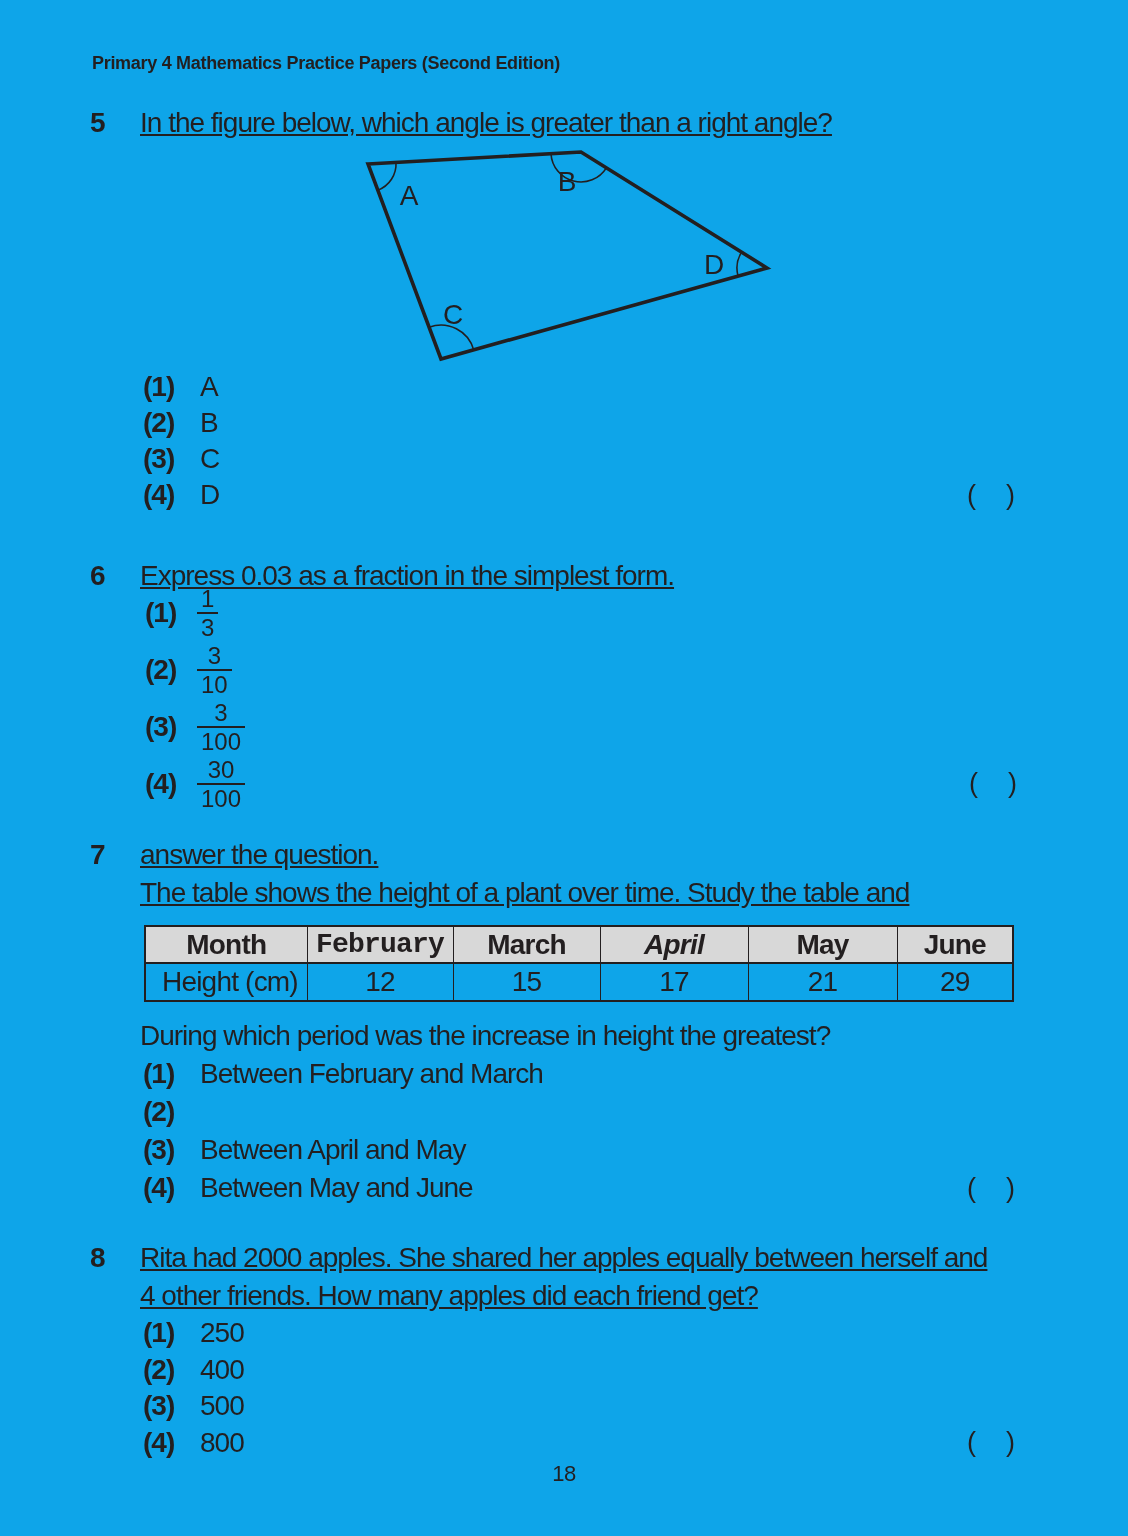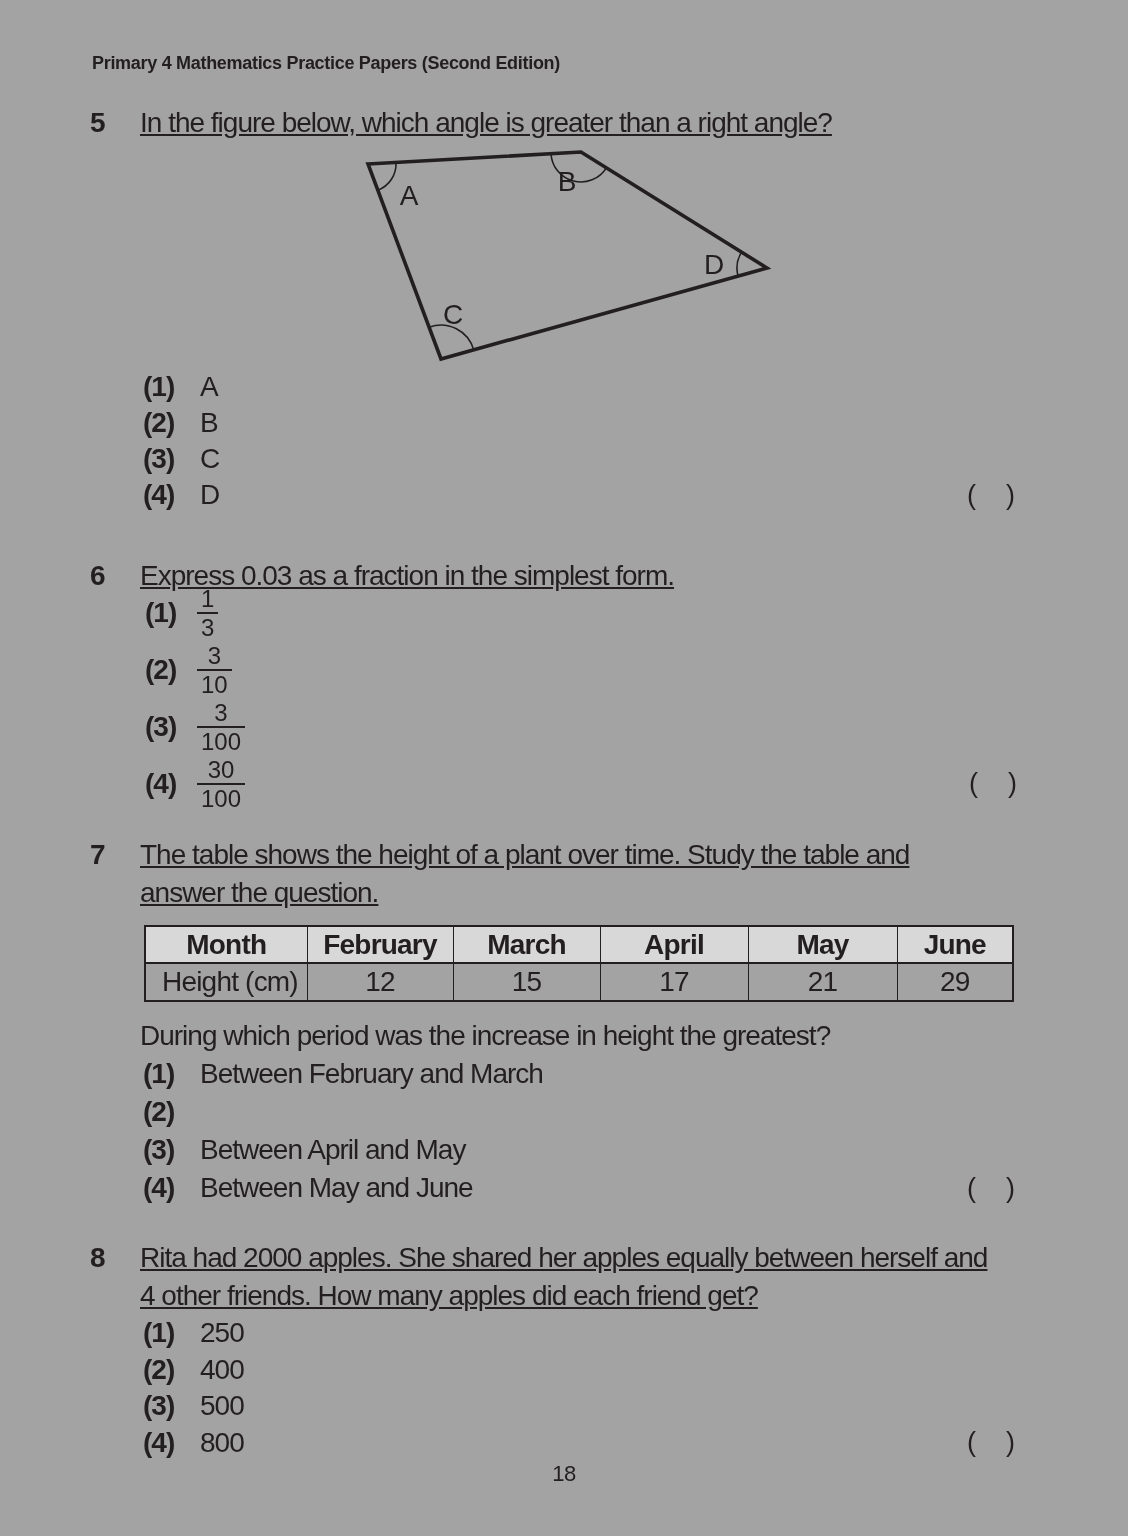--- a/index.html
+++ b/index.html
@@ -1,18 +1,18 @@
 <!DOCTYPE html>
 <html><head>
 <meta charset="utf-8">
 <style>
   * { margin:0; padding:0; box-sizing:border-box; }
   html,body { background:#ffffff; }
   .page {
-    position:relative; width:1128px; height:1536px; background:#a3a3a3;
+    position:relative; width:1128px; height:1536px; background:#0ea5e9;
     font-family:"Liberation Sans", sans-serif; color:#231f20; overflow:hidden;
   }
   .book-header {
     position:absolute; left:92px; top:52px;
     font-size:18px; font-weight:700; letter-spacing:-0.3px; line-height:22px;
   }
   
   .qline { position:absolute; left:90px; width:945px; display:flex; font-size:28px; letter-spacing:-1px; }
   .qnum { width:50px; flex:none; font-weight:700; }
   .qtext { flex:1;text-decoration:underline; }
@@ -128,32 +128,32 @@
       <span class="ans">
         <span>(</span>
         <span>)</span>
       </span>
     </div>
   </div>
 
   <div class="qline lh38" style="top:836px;">
     <span class="qnum">7</span>
     <span class="qtext">
+      <span style="display:block;">answer the question.</span>
       <span style="display:block;">The table shows the height of a plant over time. Study the table and</span>
-      <span style="display:block;">answer the question.</span>
     </span>
   </div>
 
   <table class="plant-table">
     <thead>
       <tr>
         <th style="width:162px;">Month</th>
-        <th style="width:146px;">February</th>
+        <th style="width:146px;font-family:Liberation Mono, monospace;">February</th>
         <th style="width:147px;">March</th>
-        <th style="width:148px;">April</th>
+        <th style="width:148px;font-style:italic;">April</th>
         <th style="width:149px;">May</th>
         <th style="width:116px;">June</th>
       </tr>
     </thead>
     <tbody>
       <tr>
         <td class="rowhead">Height (cm)</td>
         <td>12</td>
         <td>15</td>
         <td>17</td>

